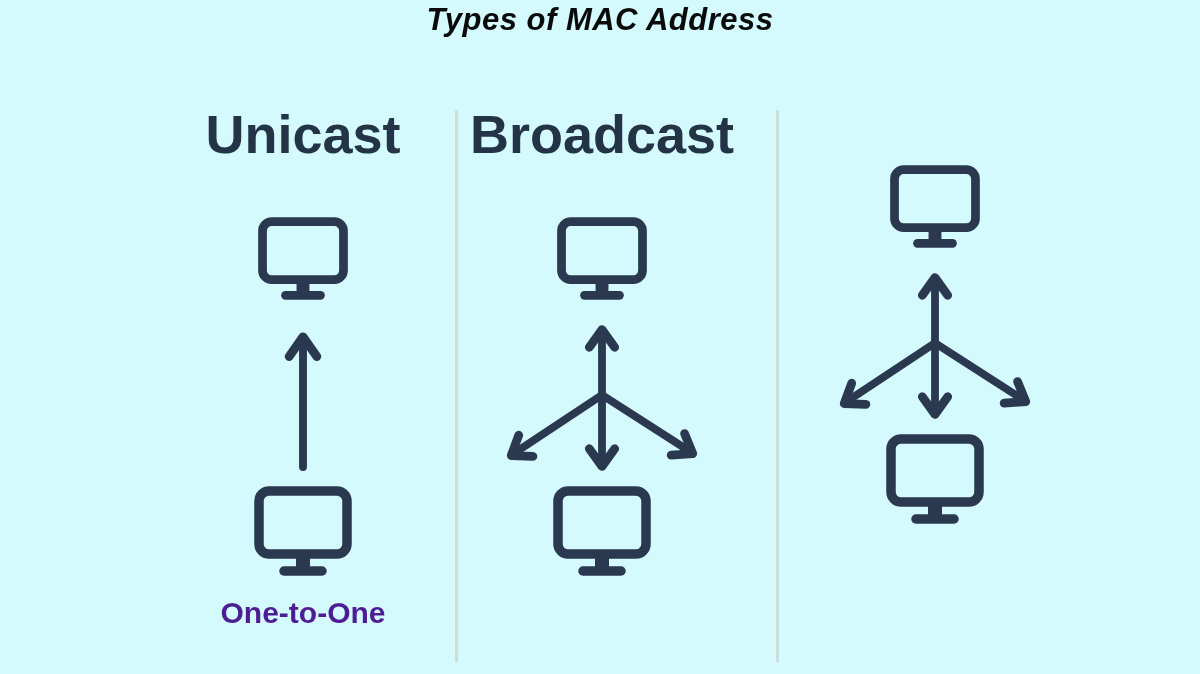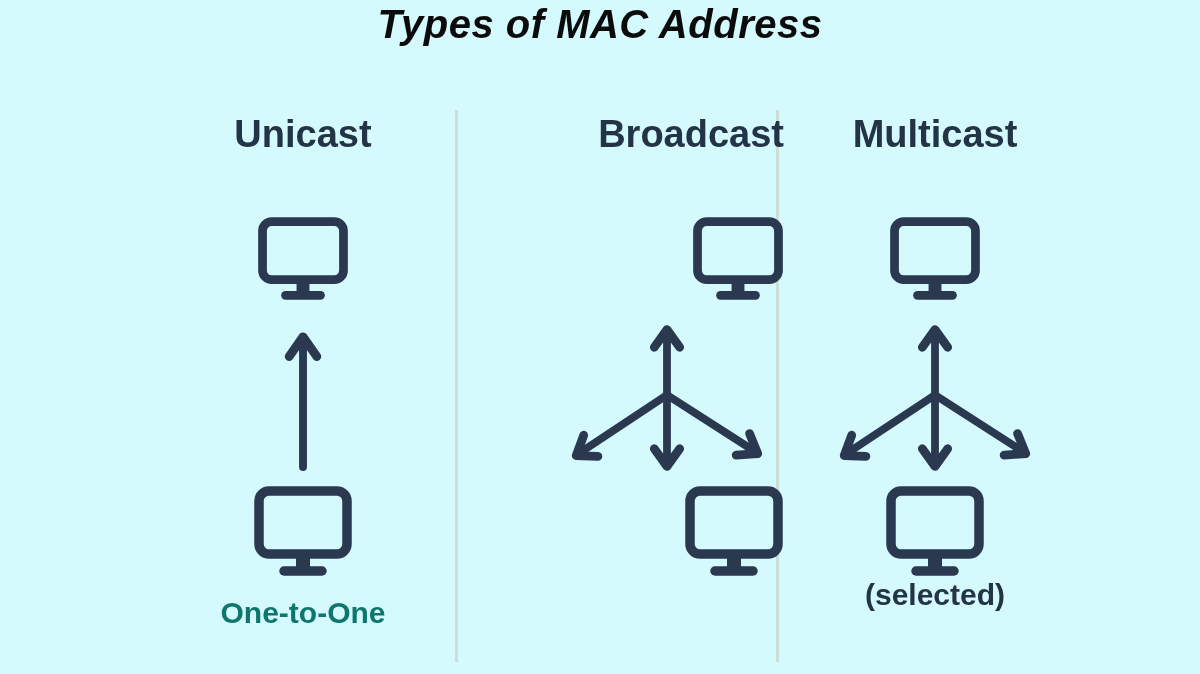--- a/index.html
+++ b/index.html
@@ -19,21 +19,21 @@
     width: 1200px;
     height: 674px;
     background: #d4fafd;
   }
   .diagram-title {
     position: absolute;
     top: 2px;
     left: 0;
     width: 100%;
     text-align: center;
-    font-size: 40px;
+    font-size: 31px;
     font-weight: 800;
     font-style: italic;
     color: #0b0b0b;
     letter-spacing: 0.5px;
   }
   .divider {
     position: absolute;
     top: 110px;
     width: 3px;
     height: 552px;
@@ -43,24 +43,24 @@
   .divider-2 { left: 776px; }
   .col {
     position: absolute;
     top: 108px;
     width: 300px;
     display: flex;
     flex-direction: column;
     align-items: center;
   }
   .col-unicast   { left: 153px; }
-  .col-broadcast { left: 484px; align-items: flex-end; }
+  .col-broadcast { left: 452px; }
   .col-multicast { left: 785px; }
   .col-header {
-    font-size: 38px;
+    font-size: 54px;
     font-weight: 700;
     color: #243447;
     line-height: 52px;
     white-space: nowrap;
   }
   .monitor-top {
     margin-top: 56px;
   }
   .arrow-zone {
     height: 162px;
@@ -69,21 +69,21 @@
     align-items: center;
     justify-content: center;
   }
   .monitor-bottom {
     margin-top: 6px;
   }
   .col-label {
     margin-top: 18px;
     font-size: 30px;
     font-weight: 700;
-    color: #0f766e;
+    color: #4c1d95;
     line-height: 36px;
     text-align: center;
     white-space: nowrap;
   }
   .col-label-line2 {
     font-size: 30px;
     font-weight: 700;
     color: #243447;
     line-height: 36px;
     text-align: center;
@@ -158,21 +158,20 @@
 
     <svg class="monitor-bottom" width="100" height="92" viewBox="0 0 100 92">
       <rect class="stroke" x="6" y="6" width="88" height="63" rx="10" stroke-width="9.5"></rect>
       <rect class="fill" x="43" y="68" width="14" height="14"></rect>
       <line class="stroke" x1="31" y1="86" x2="69" y2="86" stroke-width="9.5"></line>
     </svg>
 
   </div>
 
   <div class="col col-multicast">
-    <div class="col-header">Multicast</div>
 
     <svg class="monitor-top" width="92" height="85" viewBox="0 0 100 92">
       <rect class="stroke" x="6" y="6" width="88" height="63" rx="10" stroke-width="9.5"></rect>
       <rect class="fill" x="43" y="68" width="14" height="14"></rect>
       <line class="stroke" x1="31" y1="86" x2="69" y2="86" stroke-width="9.5"></line>
     </svg>
 
     <div class="arrow-zone">
       <svg width="234" height="162" viewBox="0 0 234 166">
         <line class="stroke" x1="117" y1="152" x2="117" y2="14" stroke-width="8"></line>
@@ -184,16 +183,15 @@
         <polyline class="stroke" points="-13,18 0,0 13,18" stroke-width="9" transform="translate(210,140) rotate(122)"></polyline>
       </svg>
     </div>
 
     <svg class="monitor-bottom" width="100" height="92" viewBox="0 0 100 92">
       <rect class="stroke" x="6" y="6" width="88" height="63" rx="10" stroke-width="9.5"></rect>
       <rect class="fill" x="43" y="68" width="14" height="14"></rect>
       <line class="stroke" x1="31" y1="86" x2="69" y2="86" stroke-width="9.5"></line>
     </svg>
 
-    <div class="col-label-line2">(selected)</div>
   </div>
 
 </div>
 
 </body></html>

